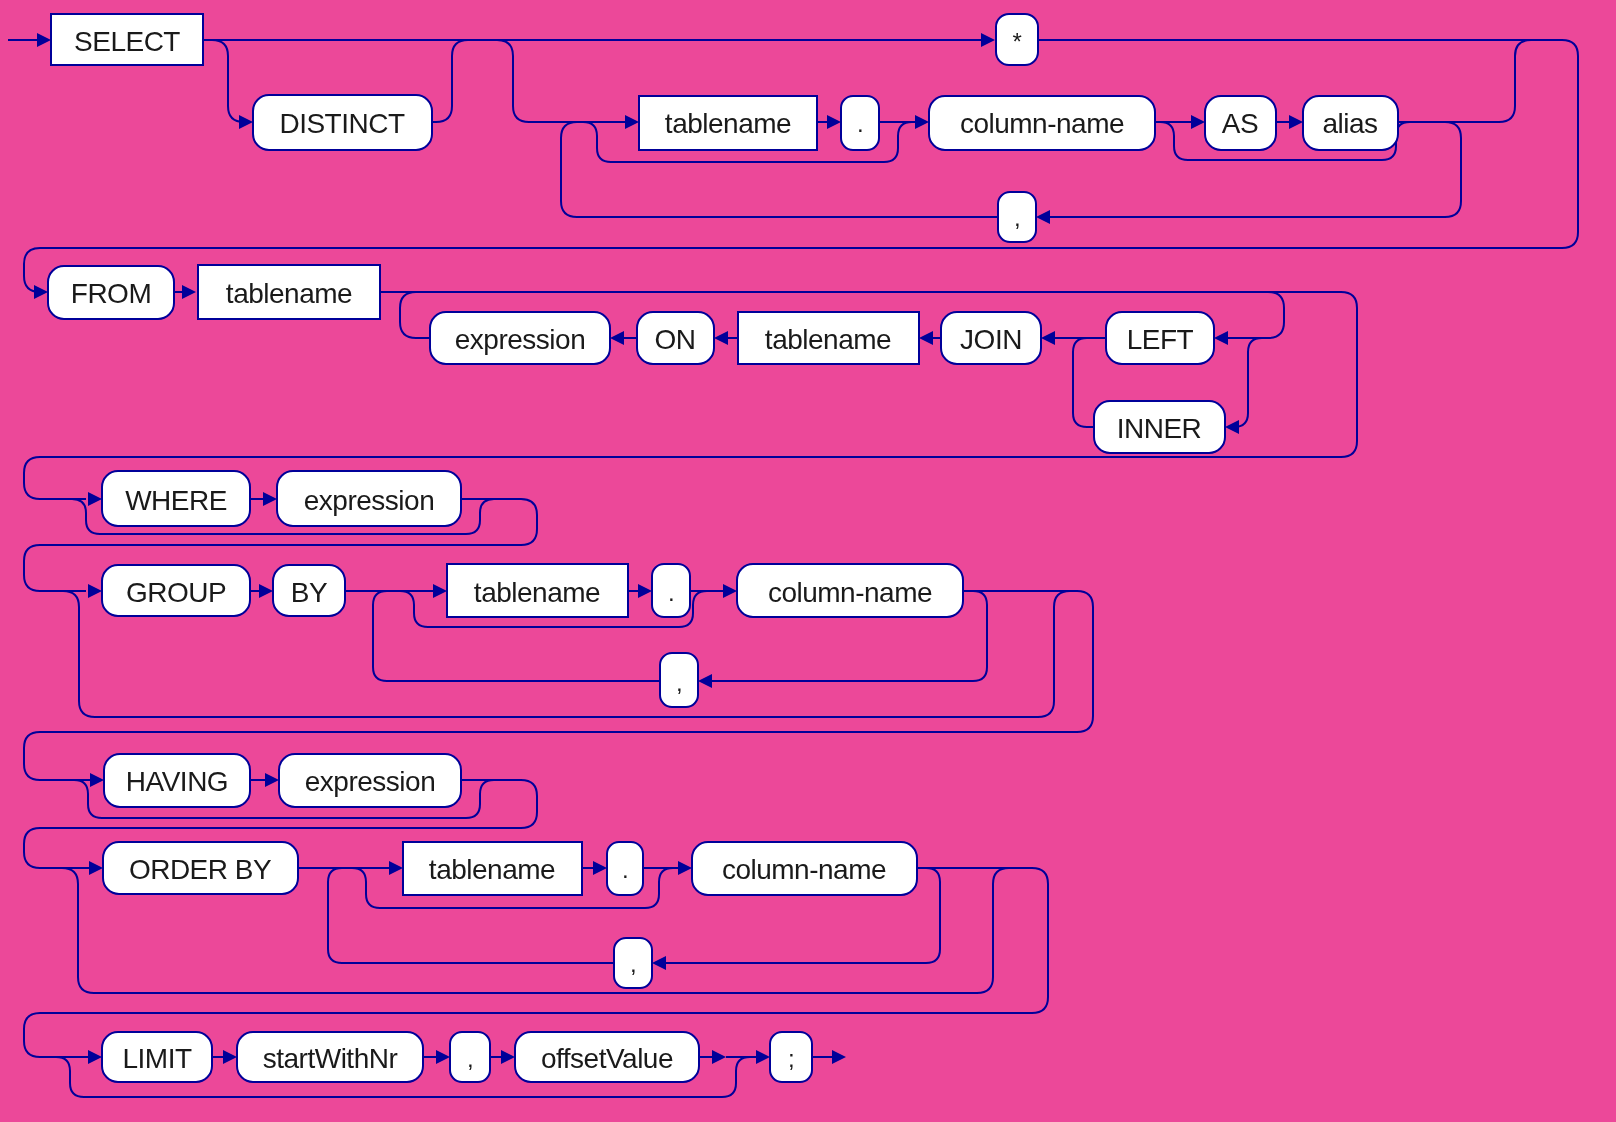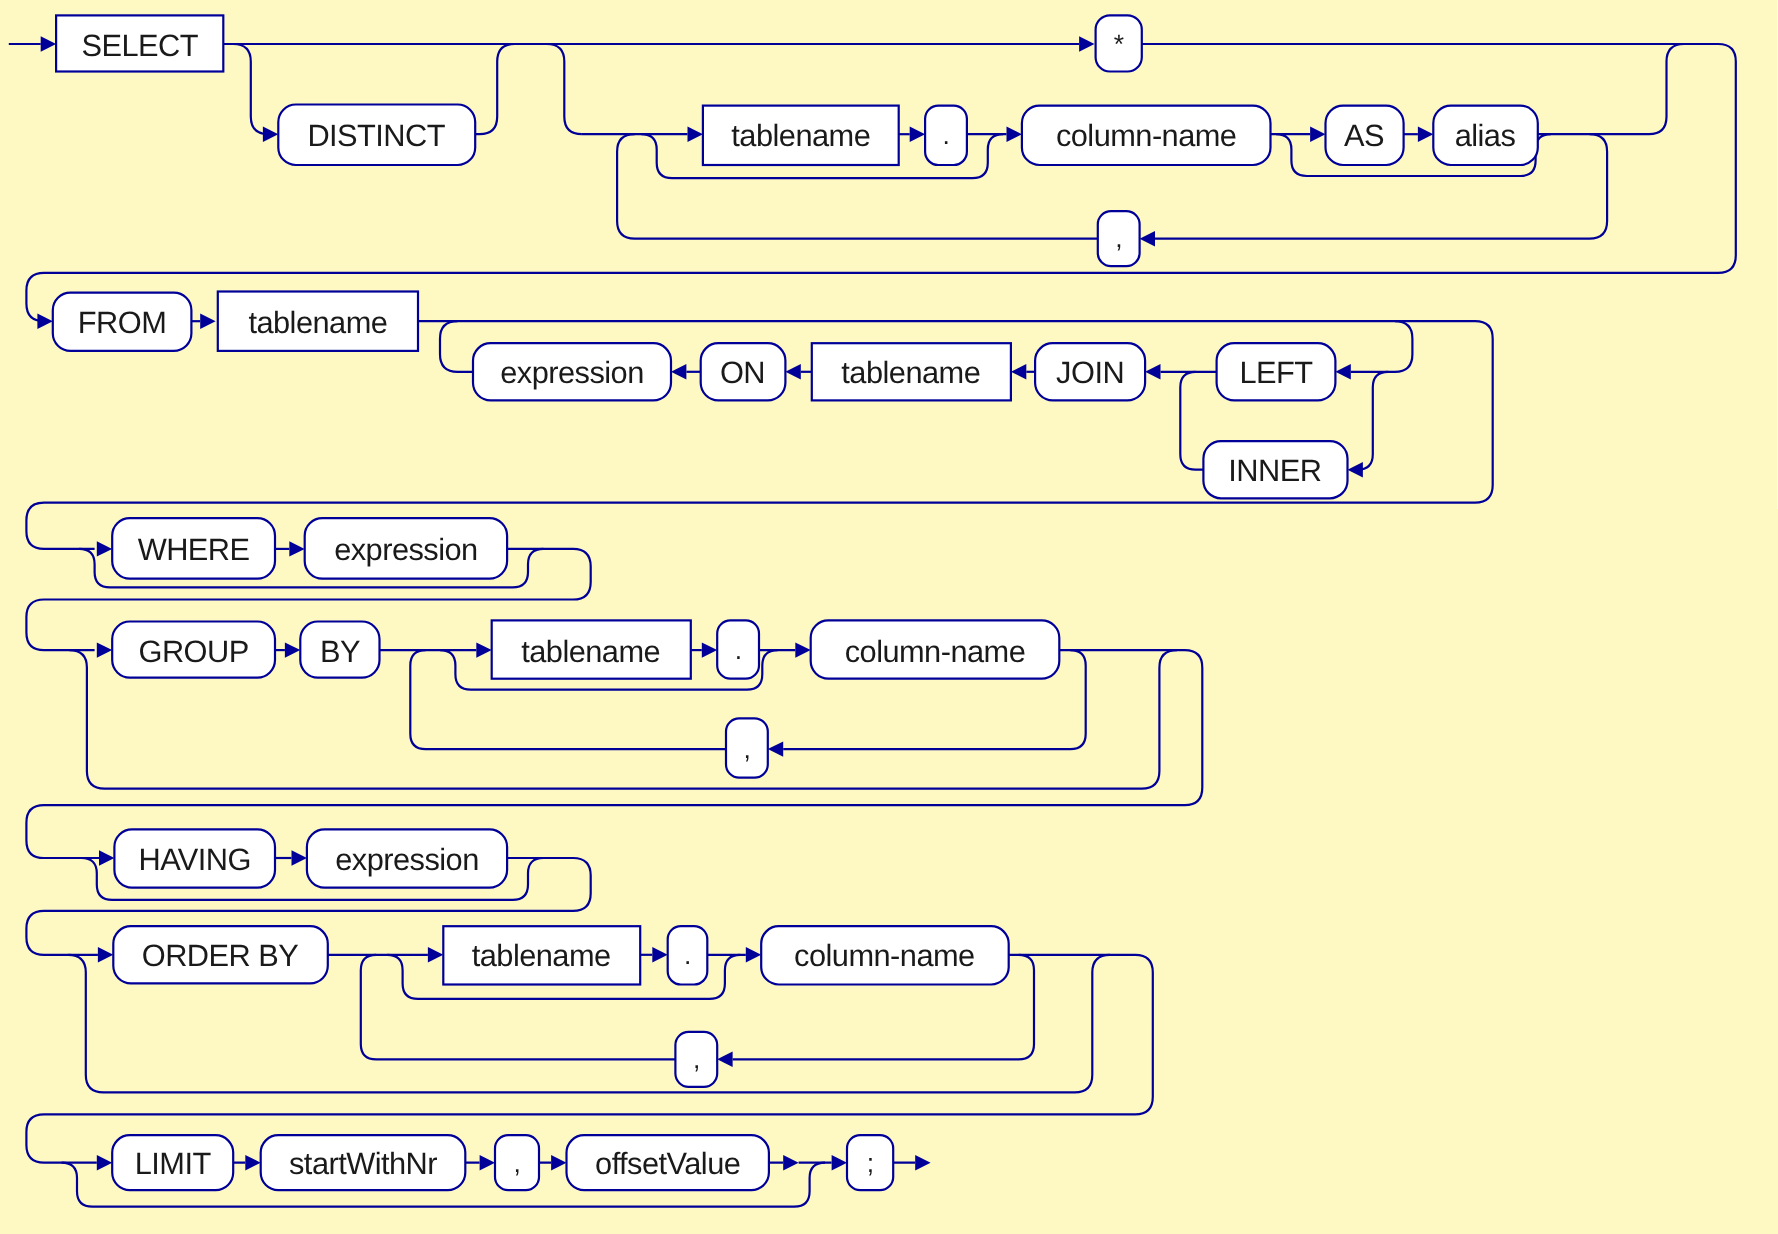--- a/index.html
+++ b/index.html
@@ -1,16 +1,16 @@
 <!DOCTYPE html>
 <html><head>
 <meta charset="utf-8">
 <style>
   html,body{margin:0;padding:0;background:#ffffff;}
-  .stage{position:relative;width:1616px;height:1122px;background:#fef9c3;overflow:hidden;
+  .stage{position:relative;width:1616px;height:1122px;background:#ec4899;overflow:hidden;
          font-family:"Liberation Sans", sans-serif;}
   svg{display:block}
   .wire{fill:none;stroke:#000099;stroke-width:2;}
   .arr{fill:#000099;stroke:none;}
   .box{fill:#ffffff;stroke:#000099;stroke-width:2;}
   .lbl{font-family:"Liberation Sans", sans-serif;font-size:28px;fill:#1a1a1a;
        text-anchor:middle;letter-spacing:-0.5px;}
   .sm{font-size:24px;}
 </style>
 </head>

